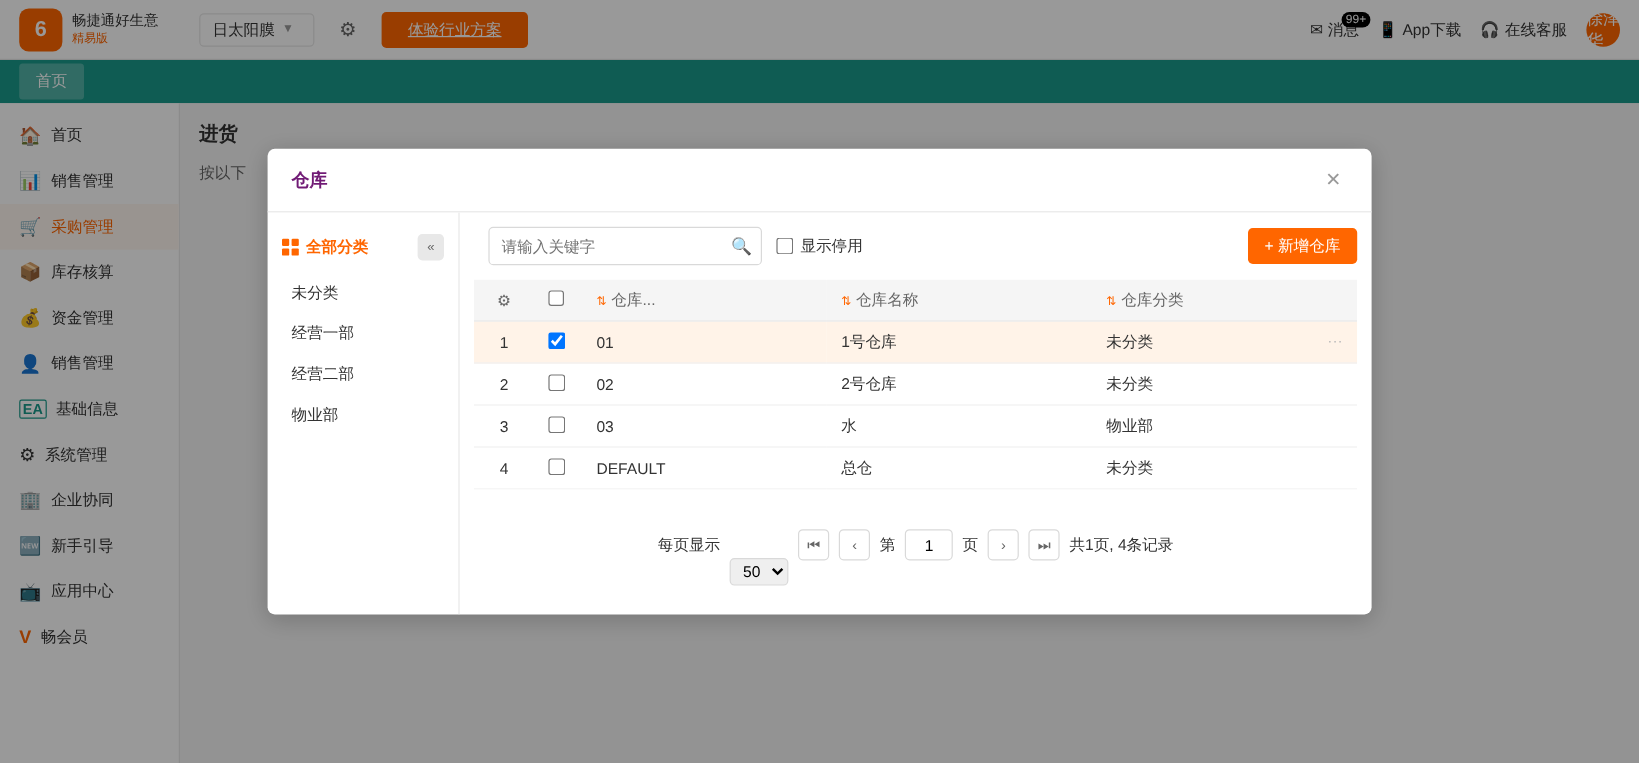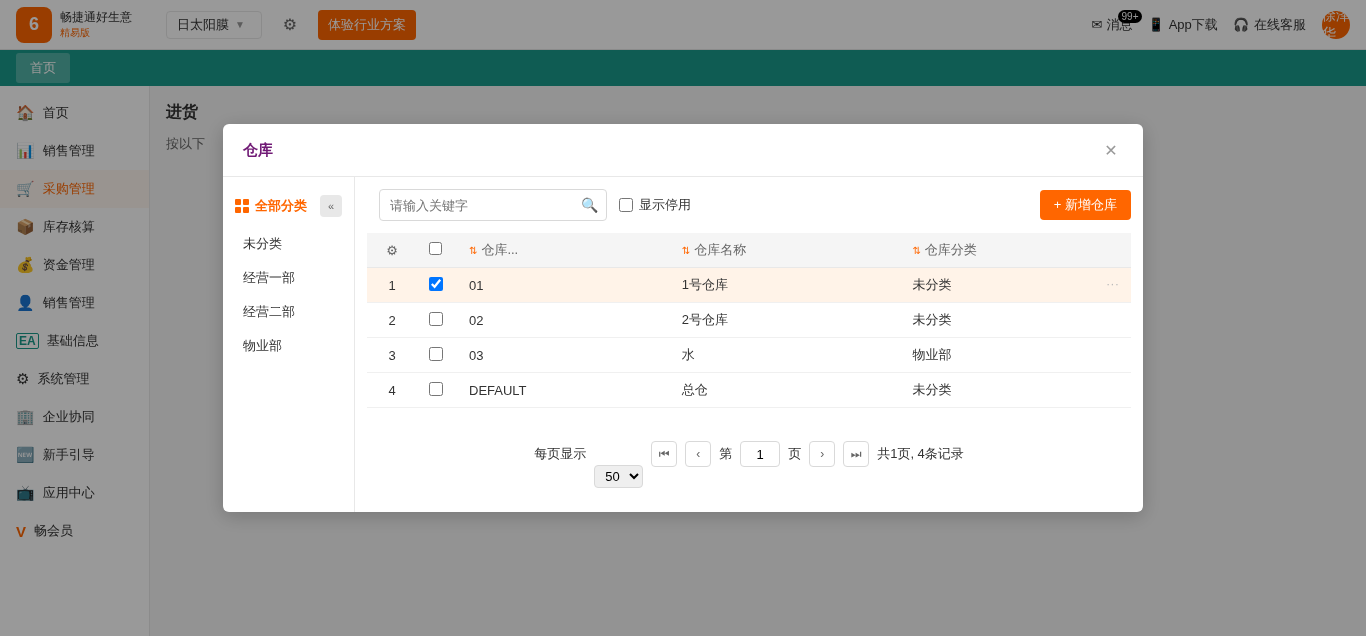--- a/index.html
+++ b/index.html
@@ -49,23 +49,24 @@
     .settings-icon-btn {
       width: 32px; height: 32px;
       display: flex; align-items: center; justify-content: center;
       cursor: pointer; color: #666; font-size: 16px; margin-right: 12px;
     }
     .trial-btn {
       background: #ff6600;
       color: white;
       border: none;
       border-radius: 4px;
-      padding: 6px 10px;
+      padding: 6px 22px;
       cursor: pointer;
       font-size: 13px;
+      text-decoration: underline;
     }
     .header-right {
       display: flex; align-items: center; gap: 16px; margin-left: auto;
     }
     .header-right-item {
       display: flex; align-items: center; gap: 4px;
       font-size: 13px; color: #333; cursor: pointer; position: relative;
     }
     .badge {
       background: #000000; color: white;
@@ -156,21 +157,21 @@
       display: flex; align-items: center; justify-content: center;
       cursor: pointer; color: #999; font-size: 16px;
       border-radius: 4px;
     }
     .modal-body {
       display: flex; flex: 1; overflow: hidden;
     }
 
     
     .left-panel {
-      width: 132px;
+      width: 160px;
       border-right: 1px solid #e8e8e8;
       padding: 12px 0;
       position: relative;
     }
     .left-panel-header {
       display: flex; align-items: center;
       padding: 6px 12px 10px 12px;
     }
     .category-label {
       display: flex; align-items: center; gap: 6px;

